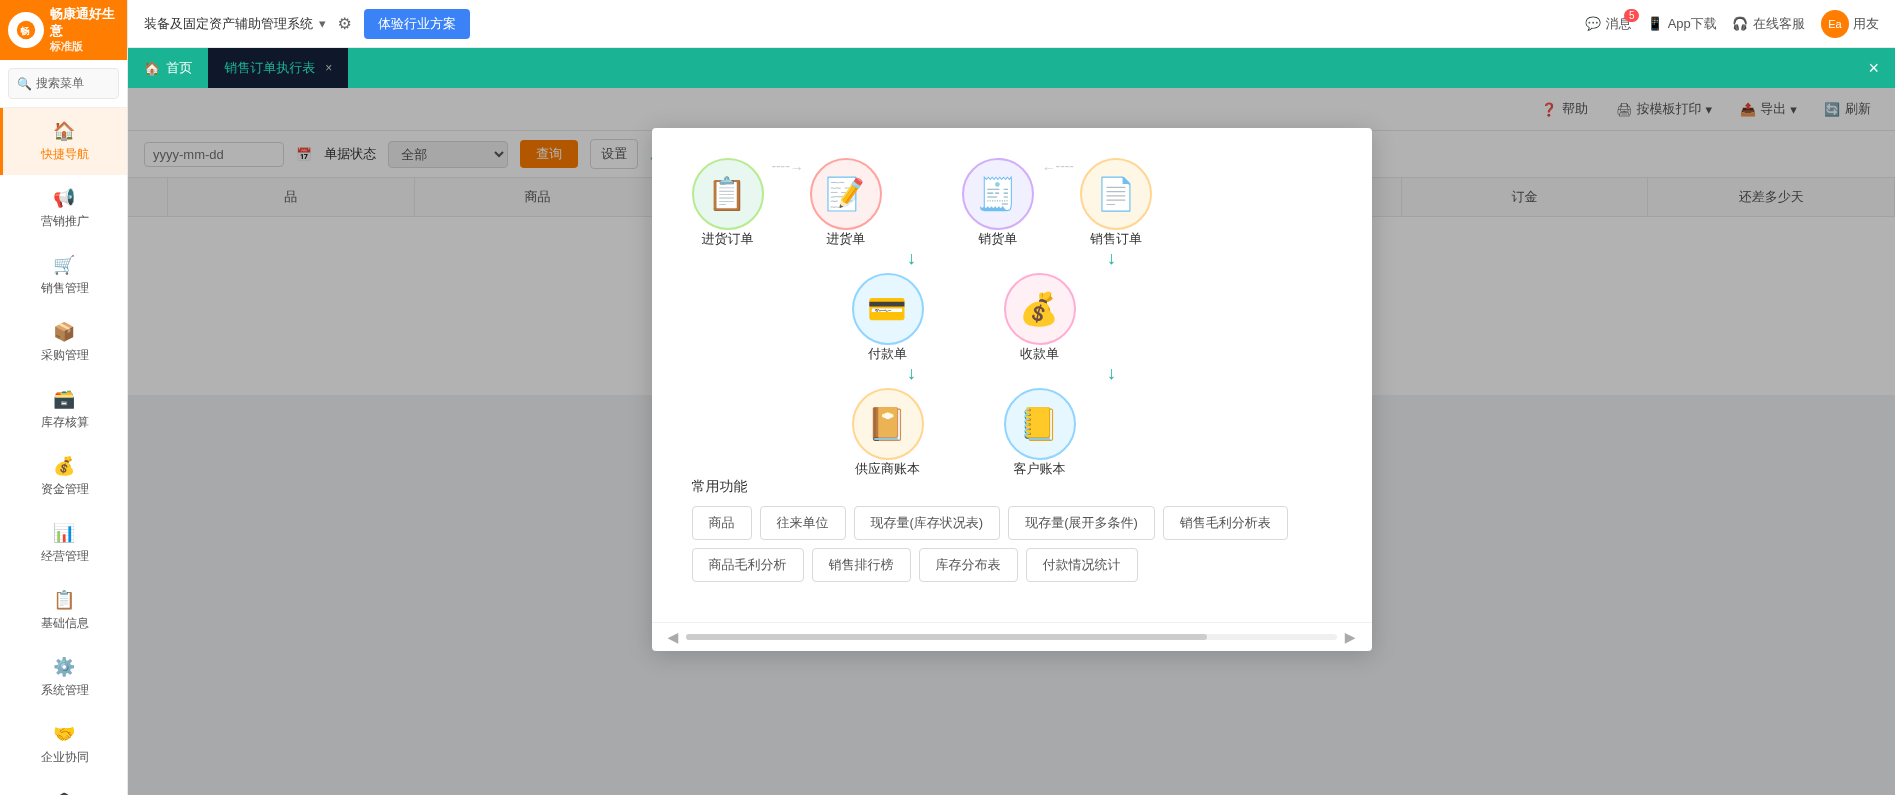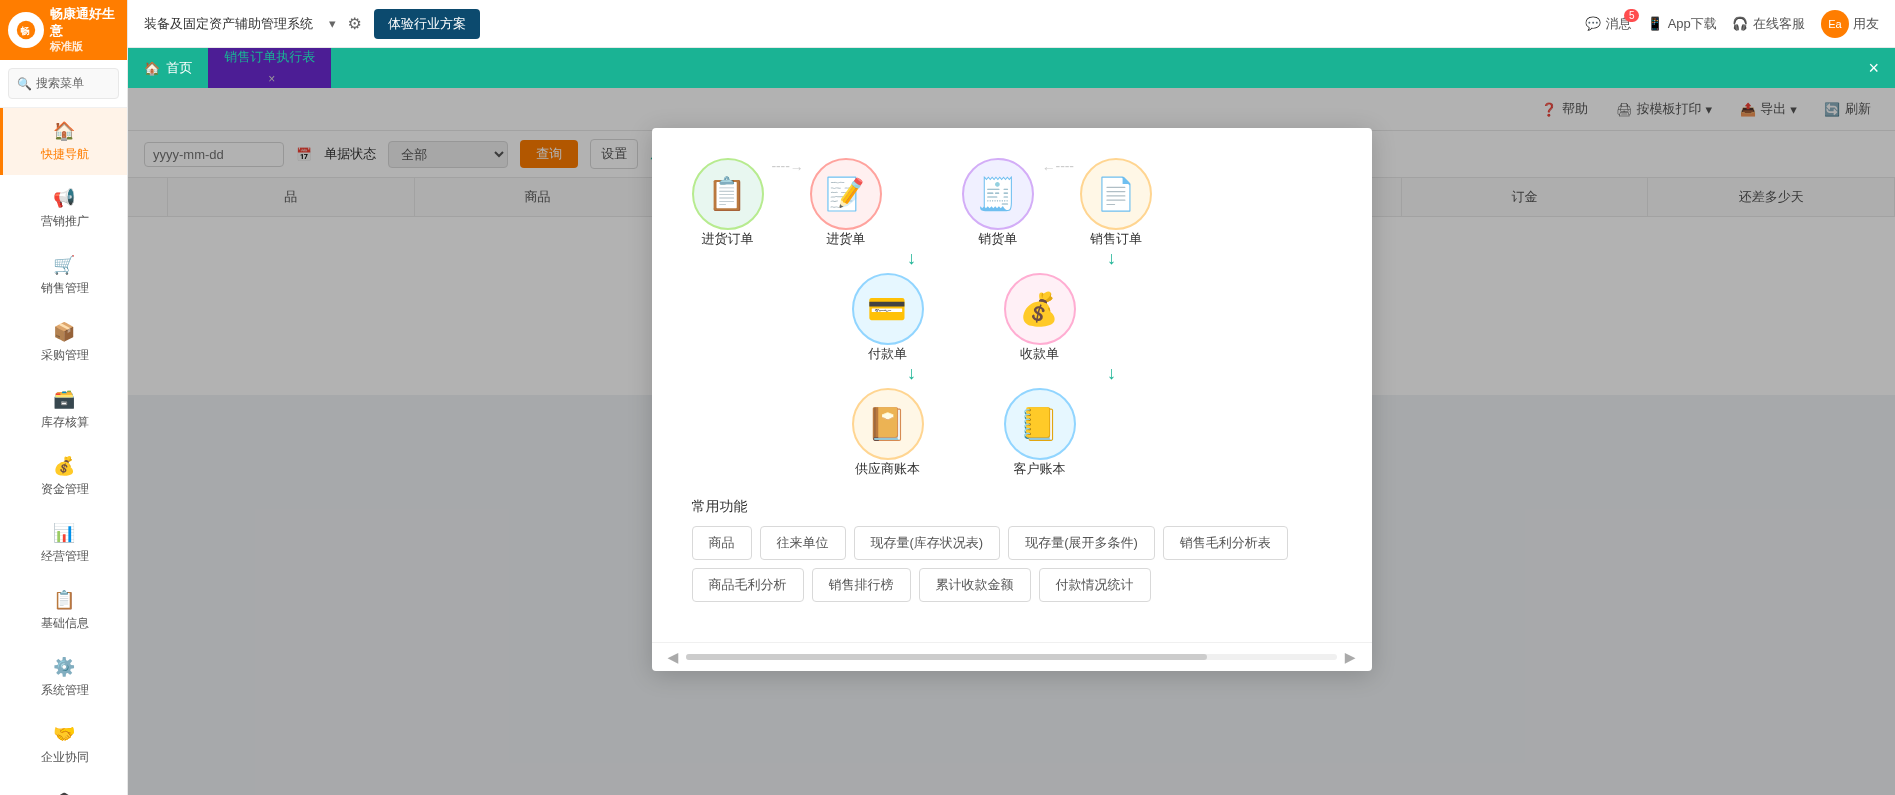--- a/index.html
+++ b/index.html
@@ -18,34 +18,34 @@
     .sidebar-nav { flex: 1; overflow-y: auto; }
     .sidebar-item { padding: 12px 8px; display: flex; flex-direction: column; align-items: center; gap: 4px; cursor: pointer; color: #555; font-size: 12px; border-left: 3px solid transparent; }
     .sidebar-item.active { background: #fff3e8; color: #ff7d00; border-left-color: #ff7d00; }
     .sidebar-item-icon { font-size: 18px; }
 
     
     .main-area { flex: 1; display: flex; flex-direction: column; overflow: hidden; }
 
     
     .topbar { height: 48px; background: #fff; display: flex; align-items: center; padding: 0 16px; border-bottom: 1px solid #e8e8e8; gap: 12px; }
-    .topbar-system-name { display: flex; align-items: center; gap: 16px; }
+    .topbar-system-name { display: flex; align-items: center; gap: 6px; }
     .topbar-dropdown { color: #666; }
     .topbar-gear { color: #666; font-size: 16px; cursor: pointer; }
-    .topbar-trial-btn { background: #0c4a6e; color: #fff; border: none; border-radius: 4px; padding: 6px 14px; cursor: pointer; font-size: 13px; }
+    .topbar-trial-btn { background: #3b82f6; color: #fff; border: none; border-radius: 4px; padding: 6px 14px; cursor: pointer; font-size: 13px; }
     .topbar-right { display: flex; align-items: center; gap: 16px; margin-left: auto; }
     .topbar-right-item { display: flex; align-items: center; gap: 4px; color: #555; cursor: pointer; font-size: 13px; position: relative; }
     .badge { background: #ff4d4f; color: #fff; border-radius: 10px; font-size: 10px; padding: 1px 5px; position: absolute; top: -6px; right: -8px; }
     .user-avatar { width: 28px; height: 28px; border-radius: 50%; background: #ff7d00; display: flex; align-items: center; justify-content: center; color: #fff; font-size: 11px; }
 
     
     .tab-bar { height: 40px; background: #1ab394; display: flex; align-items: center; padding: 0 0; }
     .tab-item { padding: 0 16px; height: 40px; display: flex; align-items: center; color: #fff; cursor: pointer; font-size: 13px; gap: 6px; }
     .tab-item.home { background: transparent; }
-    .tab-item.active { background: #4c1d95; color: #1ab394; border-radius: 0; flex-direction: column; }
+    .tab-item.active { background: #0f172a; color: #1ab394; border-radius: 0; }
     .tab-close { font-size: 12px; color: #999; cursor: pointer; margin-left: 4px; }
     .tab-bar-close { margin-left: auto; padding: 0 16px; color: #fff; cursor: pointer; font-size: 18px; }
 
     
     .content-area { flex: 1; background: #f0f2f5; overflow: hidden; position: relative; }
 
     
     .content-toolbar { background: #fff; padding: 8px 16px; display: flex; align-items: center; justify-content: flex-end; gap: 12px; border-bottom: 1px solid #e8e8e8; }
     .toolbar-btn { display: flex; align-items: center; gap: 4px; color: #555; cursor: pointer; font-size: 13px; padding: 4px 8px; }
 
@@ -77,21 +77,21 @@
     .flow-circle.red { background: #fff0f0; color: #ff4d4f; border: 2px solid #ffa39e; }
     .flow-circle.purple { background: #f0f0ff; color: #7c4dff; border: 2px solid #d3adf7; }
     .flow-circle.orange { background: #fff7e6; color: #fa8c16; border: 2px solid #ffd591; }
     .flow-circle.blue { background: #e6f7ff; color: #1890ff; border: 2px solid #91d5ff; }
     .flow-circle.pink { background: #fff0f6; color: #eb2f96; border: 2px solid #ffadd2; }
     .flow-label { font-size: 13px; color: #333; text-align: center; }
     .flow-arrow-h { display: flex; align-items: center; padding-bottom: 30px; }
     .flow-col { display: flex; flex-direction: column; align-items: center; }
 
     
-    .common-functions { margin-top: 20px; }
+    .common-functions { }
     .common-functions-title { font-size: 14px; color: #333; margin-bottom: 10px; }
     .function-btns { display: flex; flex-wrap: wrap; gap: 8px; }
     .function-btn { border: 1px solid #d9d9d9; border-radius: 4px; padding: 7px 16px; background: #fff; color: #555; cursor: pointer; font-size: 13px; }
 
     
     .modal-scrollbar { padding: 8px 0; display: flex; align-items: center; gap: 8px; border-top: 1px solid #f0f0f0; margin-top: 10px; }
     .scrollbar-track { flex: 1; height: 6px; background: #f0f0f0; border-radius: 3px; }
     .scrollbar-thumb { height: 6px; background: #ccc; border-radius: 3px; width: 80%; }
     .scroll-arrow { color: #aaa; cursor: pointer; font-size: 14px; }
   </style>
@@ -363,21 +363,21 @@
             <div class="common-functions">
               <div class="common-functions-title">常用功能</div>
               <div class="function-btns" id="function-btns">
                   <button class="function-btn">商品</button>
                   <button class="function-btn">往来单位</button>
                   <button class="function-btn">现存量(库存状况表)</button>
                   <button class="function-btn">现存量(展开多条件)</button>
                   <button class="function-btn">销售毛利分析表</button>
                   <button class="function-btn">商品毛利分析</button>
                   <button class="function-btn">销售排行榜</button>
-                  <button class="function-btn">累计收款金额</button>
+                  <button class="function-btn">库存分布表</button>
                   <button class="function-btn">付款情况统计</button>
                 </div>
             </div>
           </div>
 
           <div class="modal-scrollbar" style="padding: 6px 16px;">
             <span class="scroll-arrow">◀</span>
             <div class="scrollbar-track">
               <div class="scrollbar-thumb"></div>
             </div>

